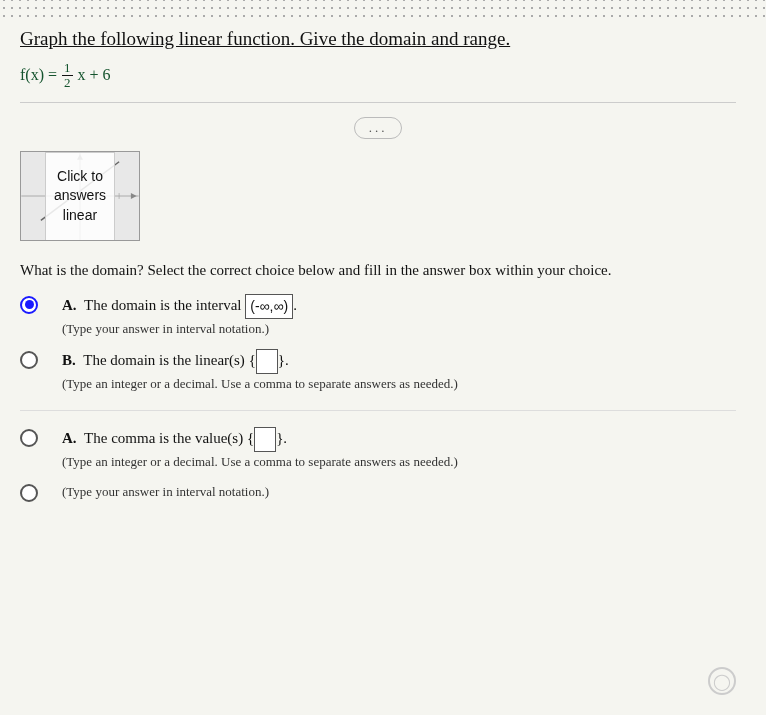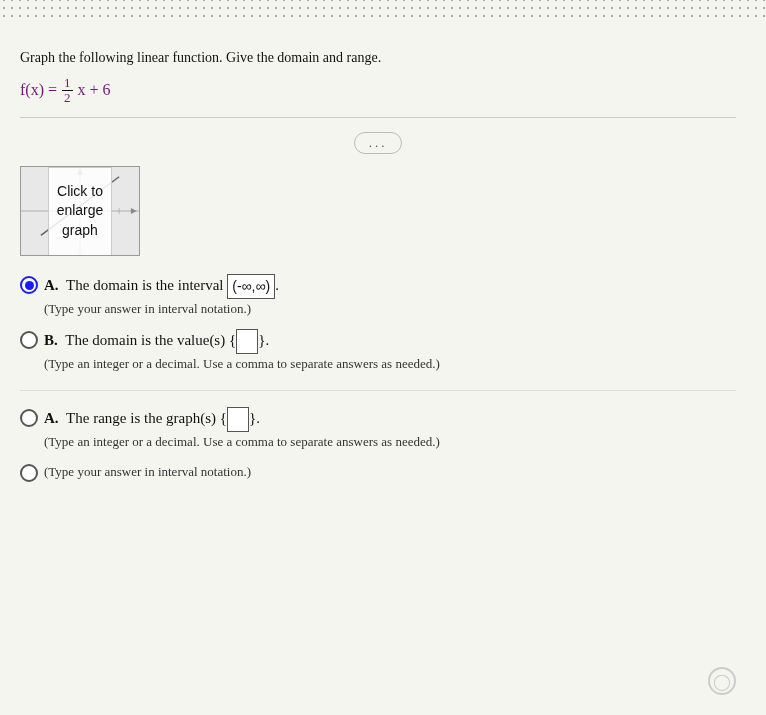--- a/index.html
+++ b/index.html
@@ -26,30 +26,31 @@
       top: 0;
       left: 0;
       right: 0;
       height: 18px;
       background-image: radial-gradient(circle, #aaa 1px, transparent 1px);
       background-size: 8px 8px;
       background-position: 0 4px;
     }
 
     .question-title {
-      font-size: 14px;
+      font-size: 19px;
       color: #111;
       margin-bottom: 8px;
-      margin-top: 30px;
+      margin-top: 8px;
       line-height: 1.4;
+      text-decoration: underline;
     }
 
     .function-line {
       font-size: 16px;
-      color: #701a75;
+      color: #14532d;
       margin-bottom: 12px;
       display: flex;
       align-items: center;
       gap: 4px;
     }
 
     .fraction {
       display: inline-flex;
       flex-direction: column;
       align-items: center;
@@ -143,21 +144,21 @@
       font-size: 15px;
       color: #111;
       margin-bottom: 12px;
       line-height: 1.5;
     }
 
     .choice-row {
       display: flex;
       align-items: flex-start;
       margin-bottom: 12px;
-      gap: 6px;
+      gap: 24px;
     }
 
     .radio-circle {
       width: 18px;
       height: 18px;
       border-radius: 50%;
       border: 2px solid #555;
       display: inline-flex;
       align-items: center;
       justify-content: center;
@@ -286,62 +287,63 @@
       <line x1="80" y1="42" x2="80" y2="48" stroke="#aaa" stroke-width="0.8"></line>
       <line x1="100" y1="42" x2="100" y2="48" stroke="#aaa" stroke-width="0.8"></line>
       <line x1="57" y1="25" x2="63" y2="25" stroke="#aaa" stroke-width="0.8"></line>
       <line x1="57" y1="65" x2="63" y2="65" stroke="#aaa" stroke-width="0.8"></line>
 
       <polygon points="60,2 57,8 63,8" fill="#888"></polygon>
       <polygon points="118,45 112,42 112,48" fill="#888"></polygon>
     </svg>
     <div class="click-label">
       <span>Click to</span><br>
-      <span>enlarge</span><br>
-      <span>graph</span>
+      <span>answers</span><br>
+      <span>linear</span>
     </div>
   </div>
 
   <div class="question-section">
+    <p class="section-question">What is the domain? Select the correct choice below and fill in the answer box within your choice.</p>
 
     <div class="choice-row">
       <div class="radio-circle selected"></div>
       <div class="choice-content">
         <div class="choice-label">
           <span class="choice-letter">A.</span>
           <span>The domain is the interval</span>
           <span class="answer-box interval-text">(-∞,∞)</span><span>.</span>
         </div>
         <div class="choice-subtext">(Type your answer in interval notation.)</div>
       </div>
     </div>
 
     <div class="choice-row">
       <div class="radio-circle"></div>
       <div class="choice-content">
         <div class="choice-label">
           <span class="choice-letter">B.</span>
-          <span>The domain is the value(s)</span>
+          <span>The domain is the linear(s)</span>
           <span>{</span><span class="answer-box-small">&nbsp;</span><span>}</span><span>.</span>
         </div>
         <div class="choice-subtext">(Type an integer or a decimal. Use a comma to separate answers as needed.)</div>
       </div>
     </div>
   </div>
 
   <hr class="divider-light">
 
   <div class="question-section">
 
     <div class="choice-row">
       <div class="radio-circle"></div>
       <div class="choice-content">
         <div class="choice-label">
           <span class="choice-letter">A.</span>
-          <span>The range is the graph(s)</span>
+          <span>The comma is the value(s)</span>
           <span>{</span><span class="answer-box-small">&nbsp;</span><span>}</span><span>.</span>
         </div>
         <div class="choice-subtext">(Type an integer or a decimal. Use a comma to separate answers as needed.)</div>
       </div>
     </div>
 
     <div class="choice-row">
       <div class="radio-circle"></div>
       <div class="choice-content">
         <div class="choice-subtext">(Type your answer in interval notation.)</div>

